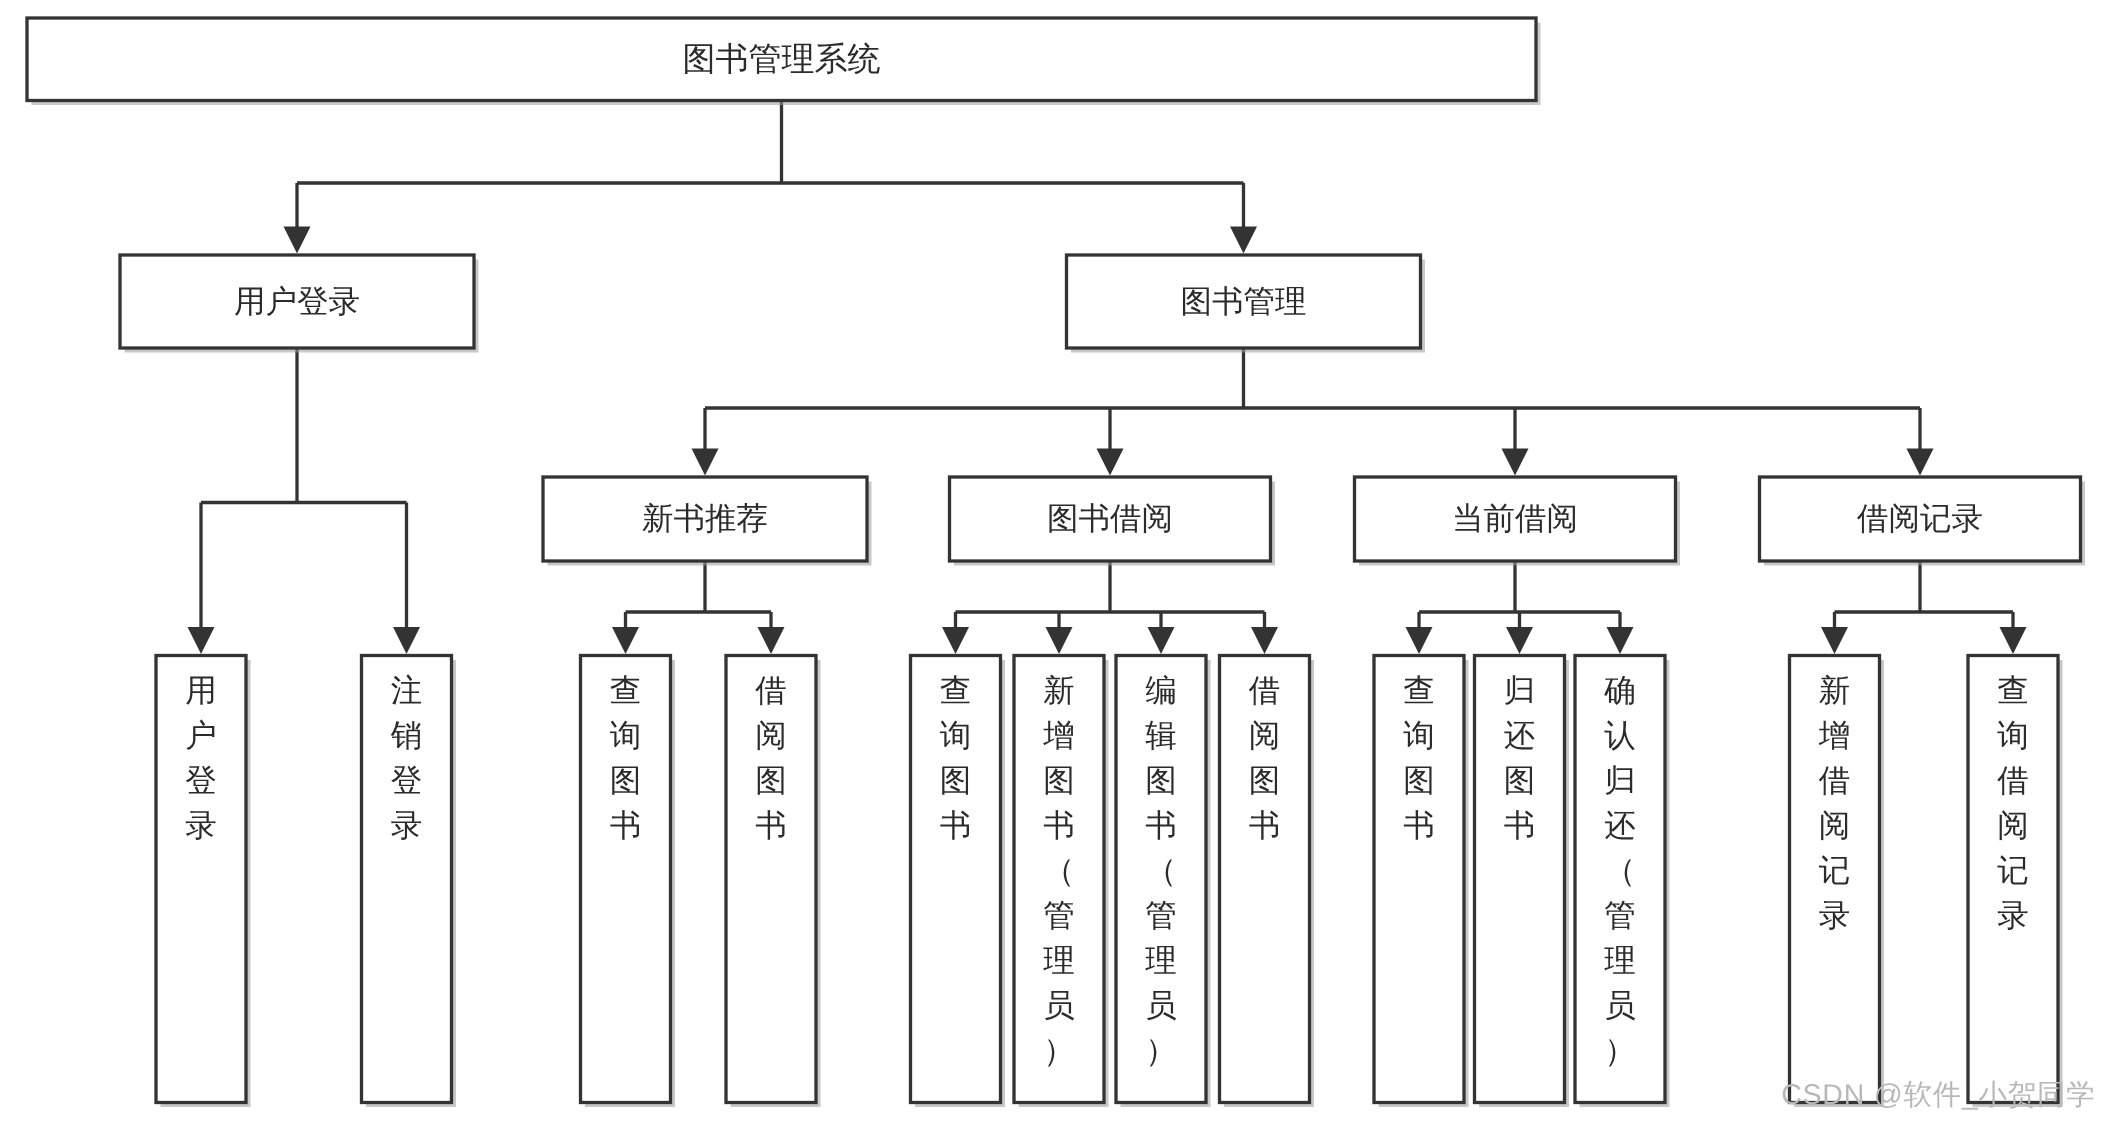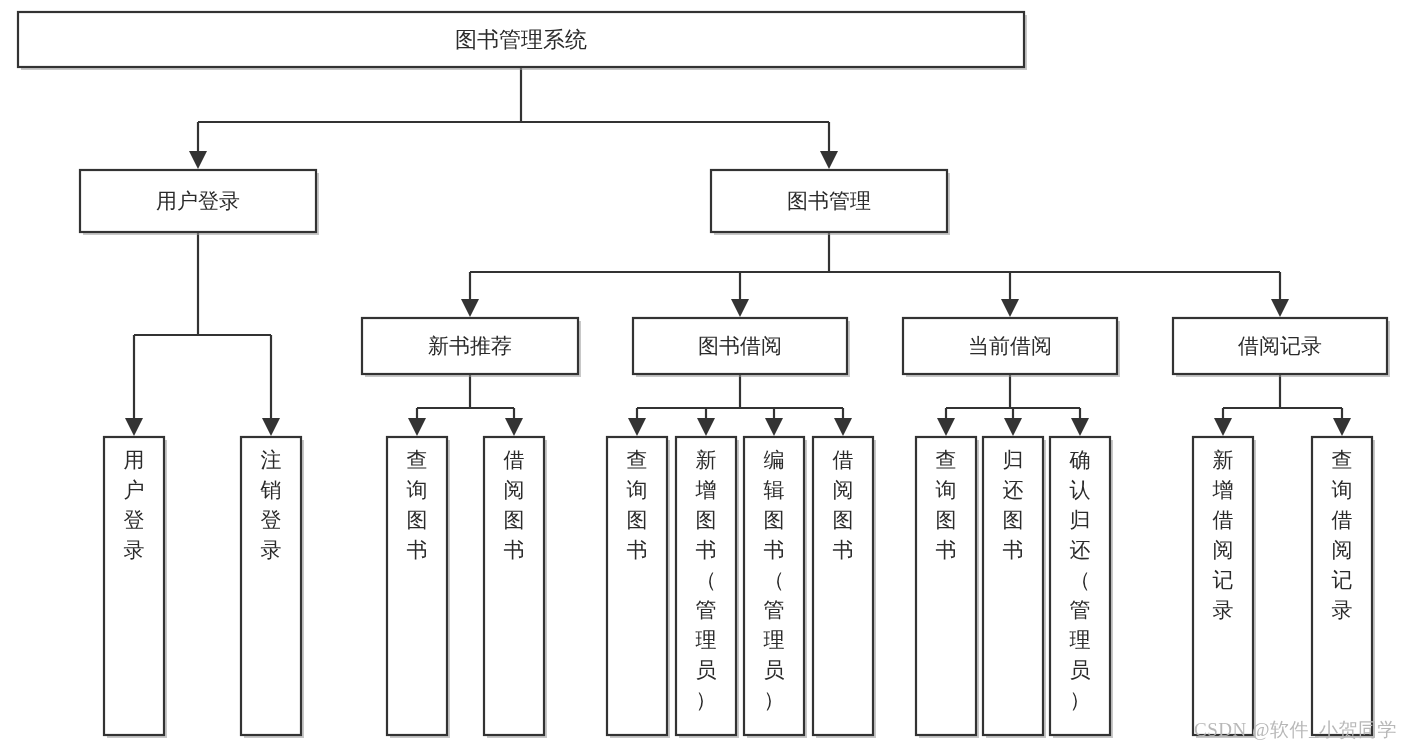--- a/index.html
+++ b/index.html
@@ -55,21 +55,21 @@
   .vert-label {
     font-family: "DejaVu Sans", "Liberation Sans", sans-serif;
     font-size: 21px;
     fill: #2b2b2b;
     text-anchor: middle;
   }
   .watermark {
     position: absolute;
     right: 8px;
     bottom: 4px;
-    font-family: Liberation Serif, serif;
+    font-family: Liberation Sans, sans-serif;
     font-size: 19px;
     color: #b8b8b8;
     white-space: nowrap;
     letter-spacing: 0.5px;
     user-select: none;
   }
 </style>
 </head>
 <body>
 

